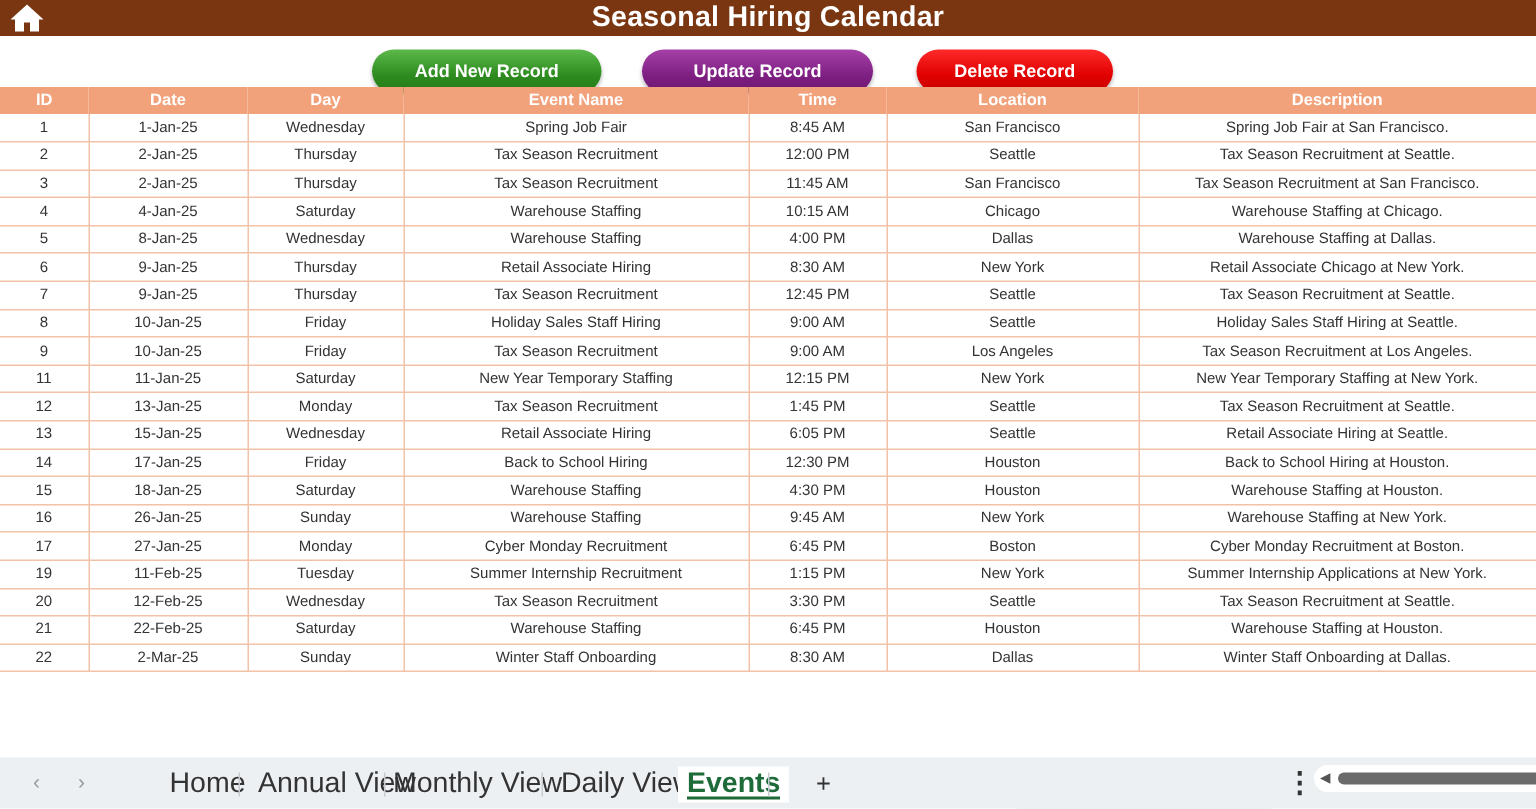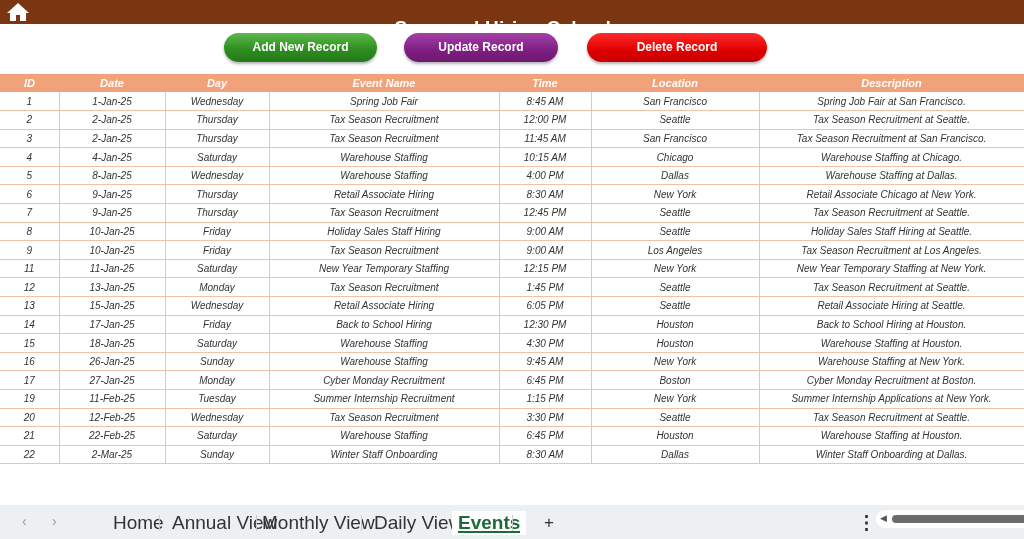--- a/index.html
+++ b/index.html
@@ -1,24 +1,24 @@
 <!DOCTYPE html>
 <html><head>
 <meta charset="utf-8">
 <style>
   * { box-sizing: border-box; margin: 0; padding: 0; }
   html, body { width: 1024px; height: 539px; overflow: hidden; background: #ffffff; font-family: "Liberation Sans", sans-serif; }
   .titlebar { position: absolute; left: 0; top: 0; width: 1024px; height: 24px; background: #7a3610; }
   .home-icon { position: absolute; left: 6px; top: 2px; width: 24px; height: 20px; cursor: pointer; }
-  .title { position: absolute; left: 0; top: 16px; width: 1024px; height: 24px; text-align: center; color: #ffffff; font-weight: bold; font-size: 19px; line-height: 24px; letter-spacing: 0.2px; }
-  .btn { position: absolute; top: 33px; height: 29px; border-radius: 15px; color: #fff; font-weight: bold; font-size: 12px; line-height: 29px; text-align: center; cursor: pointer; box-shadow: 0 2px 3px rgba(0,0,0,0.3); }
+  .title { position: absolute; left: 0; top: 0; width: 1024px; height: 24px; text-align: center; color: #ffffff; font-weight: bold; font-size: 19px; line-height: 24px; letter-spacing: 0.2px; }
+  .btn { position: absolute; top: 33px; height: 29px; border-radius: 15px; color: #fff; font-weight: bold; font-size: 12px; line-height: 29px; text-align: center; cursor: pointer; box-shadow: 0 2px 3px rgba(0,0,0,0.3); margin-left: 24px; }
   .btn-add { left: 224px; width: 153px; background: linear-gradient(#5cb84a, #2d8b1f 60%, #247a18); }
   .btn-update { left: 404px; width: 154px; background: linear-gradient(#a640a8, #7e1f82 60%, #6d176f); }
-  .btn-delete { left: 587px; width: 180px; background: linear-gradient(#ff2a2a, #e00000 60%, #c80000); }
-  table { position: absolute; left: 0; top: 74px; border-collapse: collapse; table-layout: fixed; width: 1024px; font-style: italic; }
+  .btn-delete { left: 587px; width: 131px; background: linear-gradient(#ff2a2a, #e00000 60%, #c80000); }
+  table { position: absolute; left: 0; top: 58px; border-collapse: collapse; table-layout: fixed; width: 1024px; }
   th { background: #f2a27a; color: #ffffff; font-weight: bold; font-size: 11px; height: 18px; text-align: center; }
   td { font-size: 10px; color: #333; height: 18.6px; text-align: center; border-bottom: 1px solid #f2c2a6; border-right: 1px solid #f2c2a6; white-space: nowrap; overflow: hidden; }
   tr td:first-child { border-left: none; }
   .tabbar { position: absolute; left: 0; top: 505px; width: 1024px; height: 34px; background: #edf0f3; }
   .tab { position: absolute; top: 6px; height: 24px; font-size: 19px; color: #333; line-height: 24px; cursor: pointer; }
   .tab-active { background: #ffffff; padding: 0 6px; color: #1e6b3a; font-weight: bold; }
   .tab-active::after { content: ""; position: absolute; left: 6px; right: 6px; bottom: 2px; height: 2px; background: #1e6b3a; }
   .tab-sep { position: absolute; top: 10px; width: 1px; height: 16px; background: #c8ccd0; }
   .nav-arrow { position: absolute; top: 8px; font-size: 14px; color: #999; cursor: pointer; }
   .scroll-track { position: absolute; left: 876px; top: 510px; width: 148px; height: 18px; background: #ffffff; border-radius: 9px 0 0 9px; }

